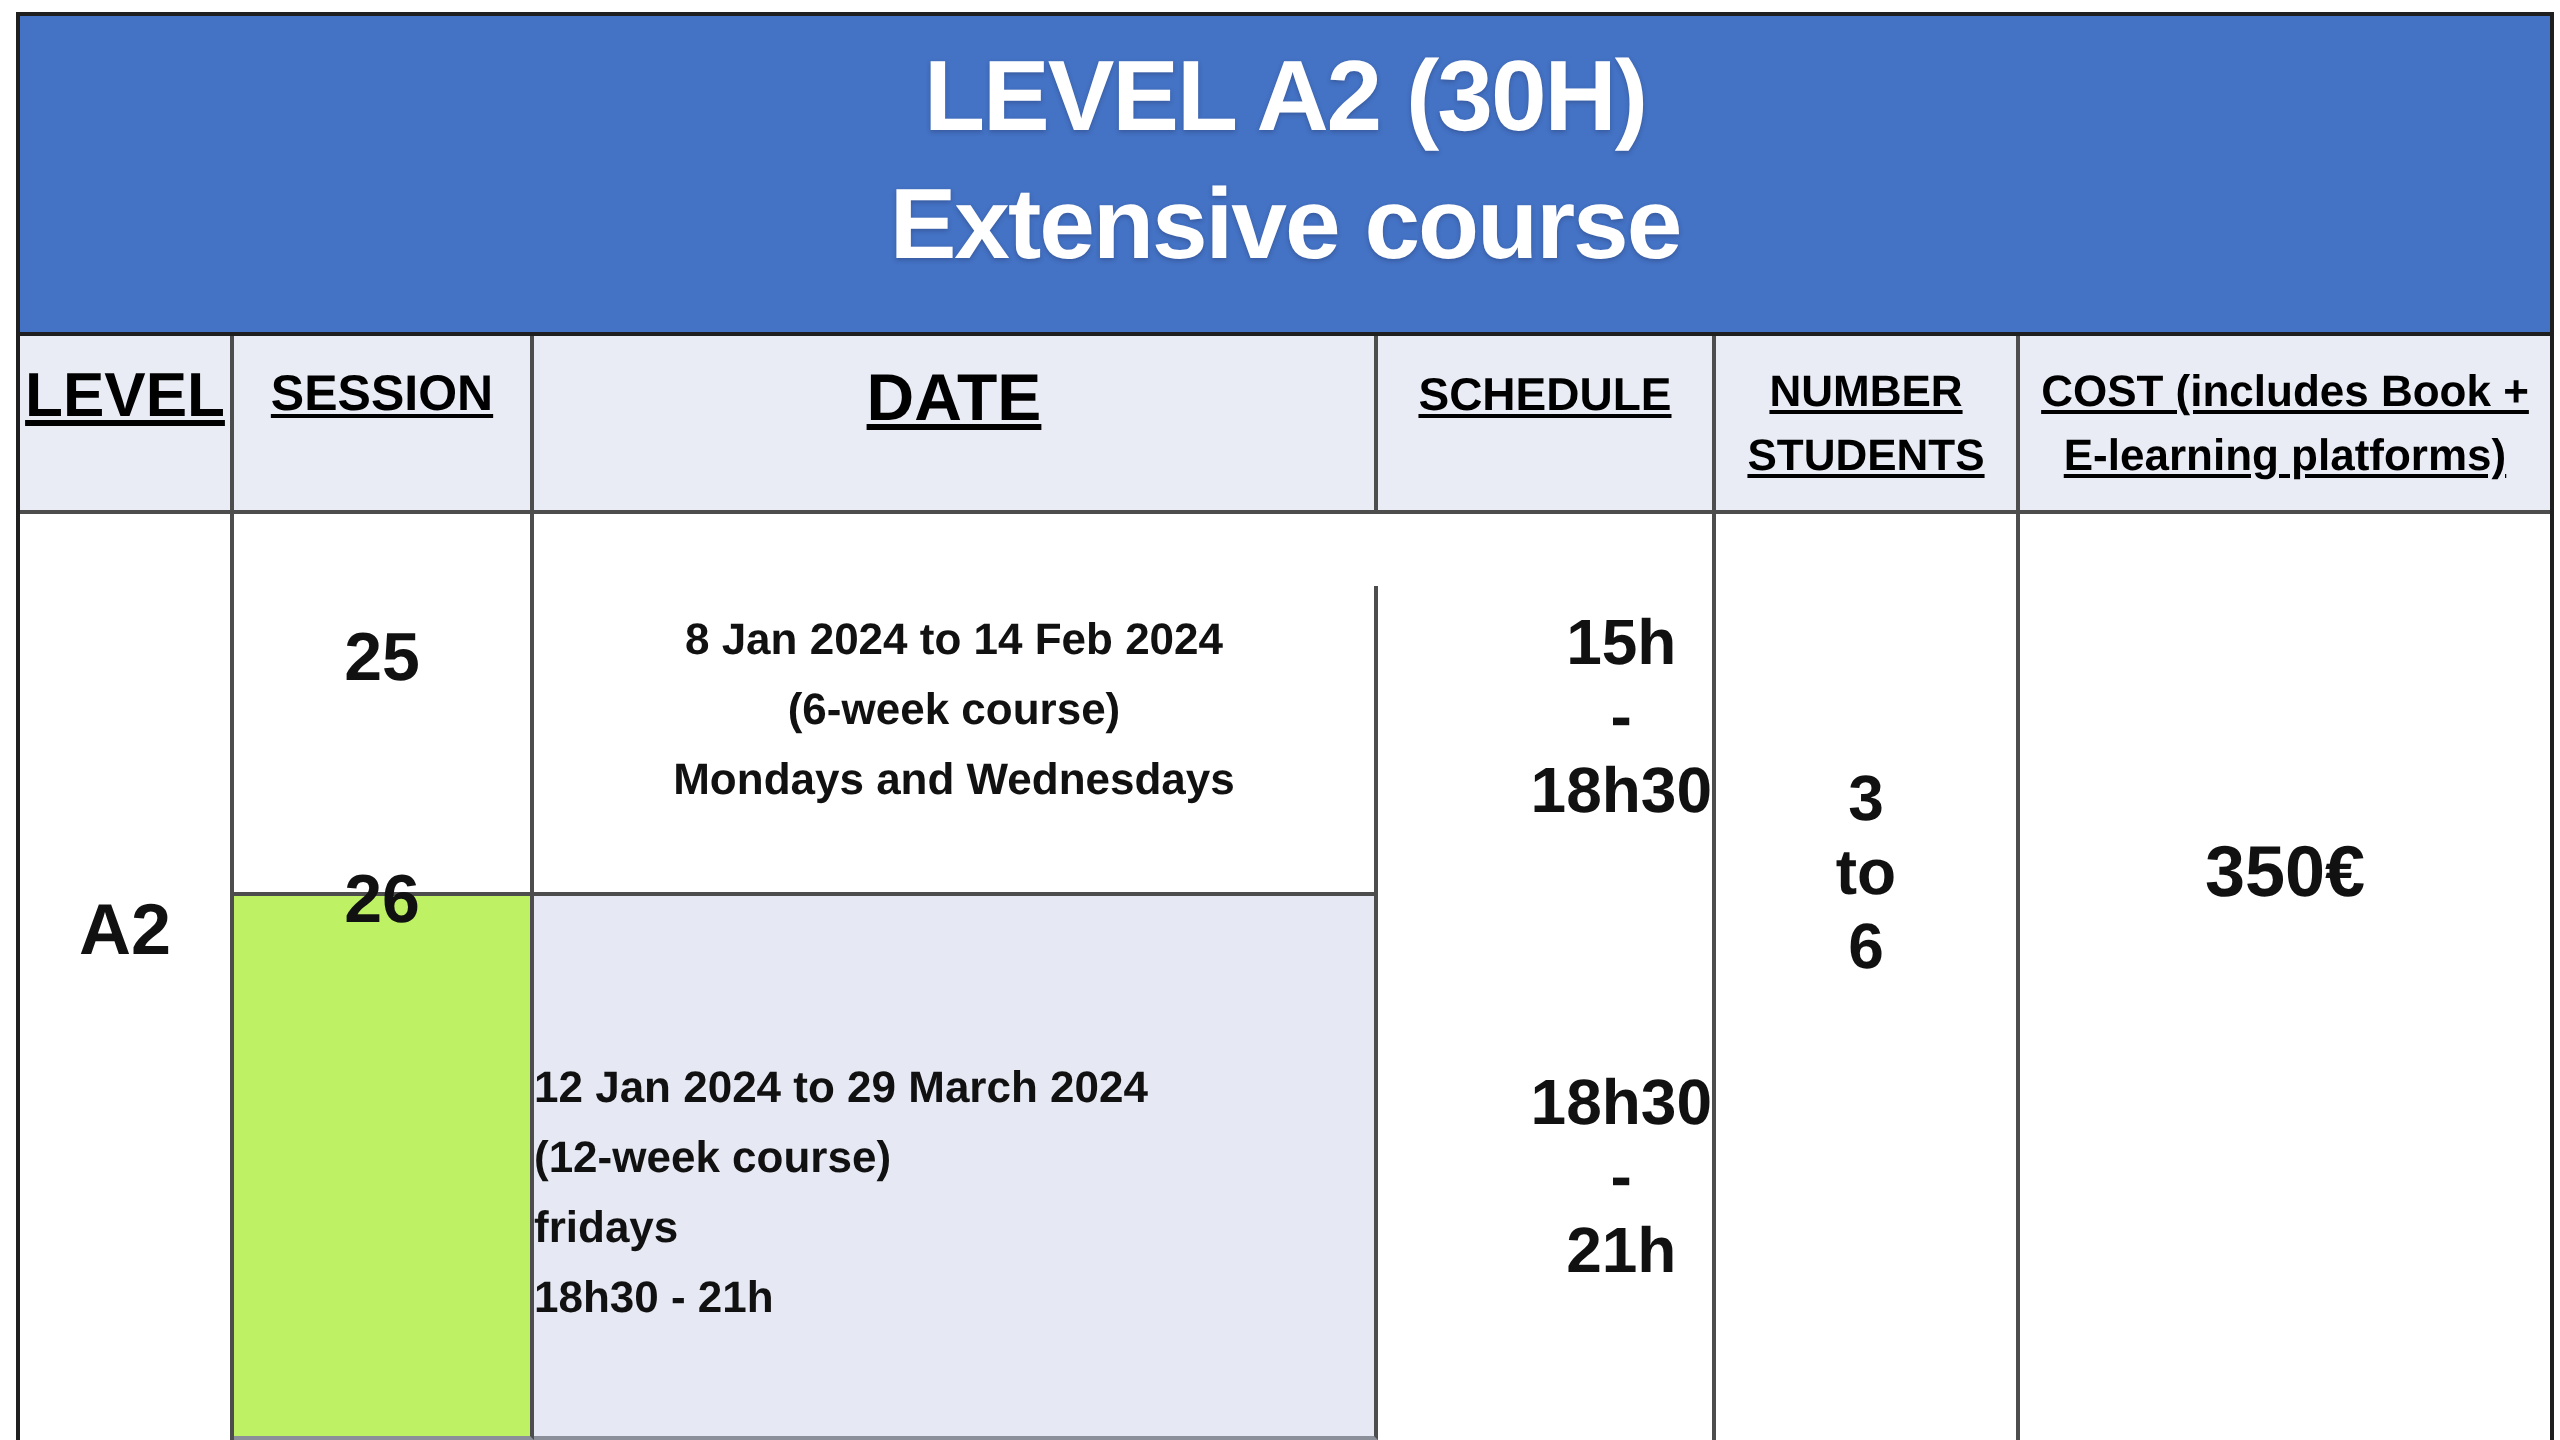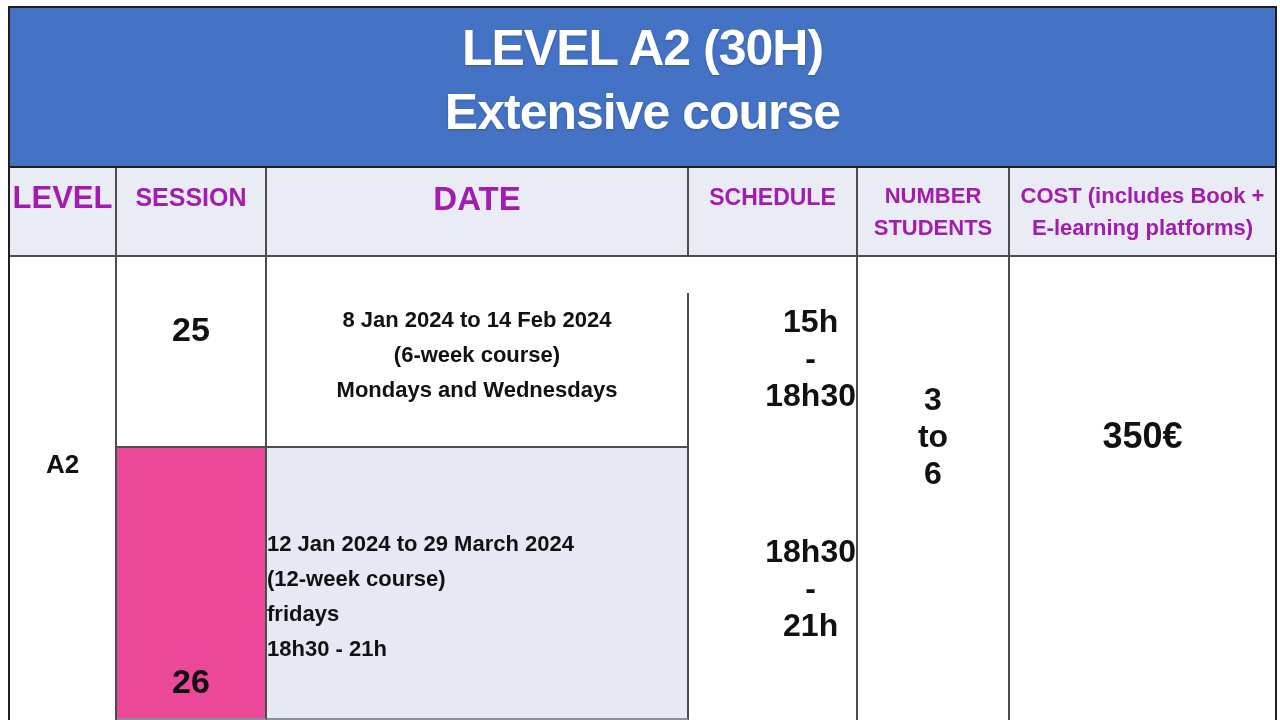--- a/index.html
+++ b/index.html
@@ -32,50 +32,50 @@
     color:#fff;
   }
   .banner .t1,.banner .t2{
     font-size:50px;line-height:64px;letter-spacing:-1px;
     text-shadow:0 1px 2px rgba(40,60,110,.45);
   }
   
   .hdr{
     background:#E9EBF5;
     display:flex;flex-direction:column;align-items:center;justify-content:flex-start;
-    text-align:center;color:#a21caf;
+    text-align:center;color:#000000;text-decoration:underline;
   }
   .hdr-level{padding-top:12px;font-size:31px;line-height:36px;}
   .hdr-session{padding-top:14px;font-size:25px;line-height:30px;}
   .hdr-date{padding-top:12px;font-size:33px;line-height:38px;}
   .hdr-schedule{padding-top:14px;font-size:23px;line-height:30px;}
   .hdr-number{padding-top:12px;font-size:22px;line-height:32px;}
   .hdr-cost{padding-top:12px;font-size:22px;line-height:32px;padding-left:6px;padding-right:6px;}
   
   .level-cell{
     grid-column:1;grid-row:3/5;
     display:flex;align-items:center;justify-content:center;
-    font-size:26px;
+    font-size:36px;
     transform:none;
   }
   .level-cell .txt{transform:translateY(-24px);}
   .session-a{
     grid-column:2;grid-row:3;
     display:flex;align-items:center;justify-content:center;font-size:34px;
   }
   .session-a .txt{transform:translateY(-22px);}
   .date-a{
     grid-column:3;grid-row:3;
     display:flex;flex-direction:column;align-items:center;justify-content:flex-start;
     padding-top:9px;text-align:center;margin-top:36px;
   }
   .date-line{font-size:22px;line-height:35px;}
   .session-b{
-    grid-column:2;grid-row:4;background:#ec4899;
-    display:flex;align-items:flex-end;justify-content:center;font-size:34px;
+    grid-column:2;grid-row:4;background:#bef264;
+    display:flex;align-items:flex-start;justify-content:center;font-size:34px;
   }
   .session-b .txt{transform:translateY(-17px);}
   .date-b{
     grid-column:3;grid-row:4;background:#E6E9F3;
     display:flex;flex-direction:column;align-items:flex-start;justify-content:flex-start;
     padding-top:78px;text-align:center;
   }
   .schedule-cell{
     grid-column:4;grid-row:3/5;
     display:flex;flex-direction:column;align-items:flex-end;justify-content:flex-start;

